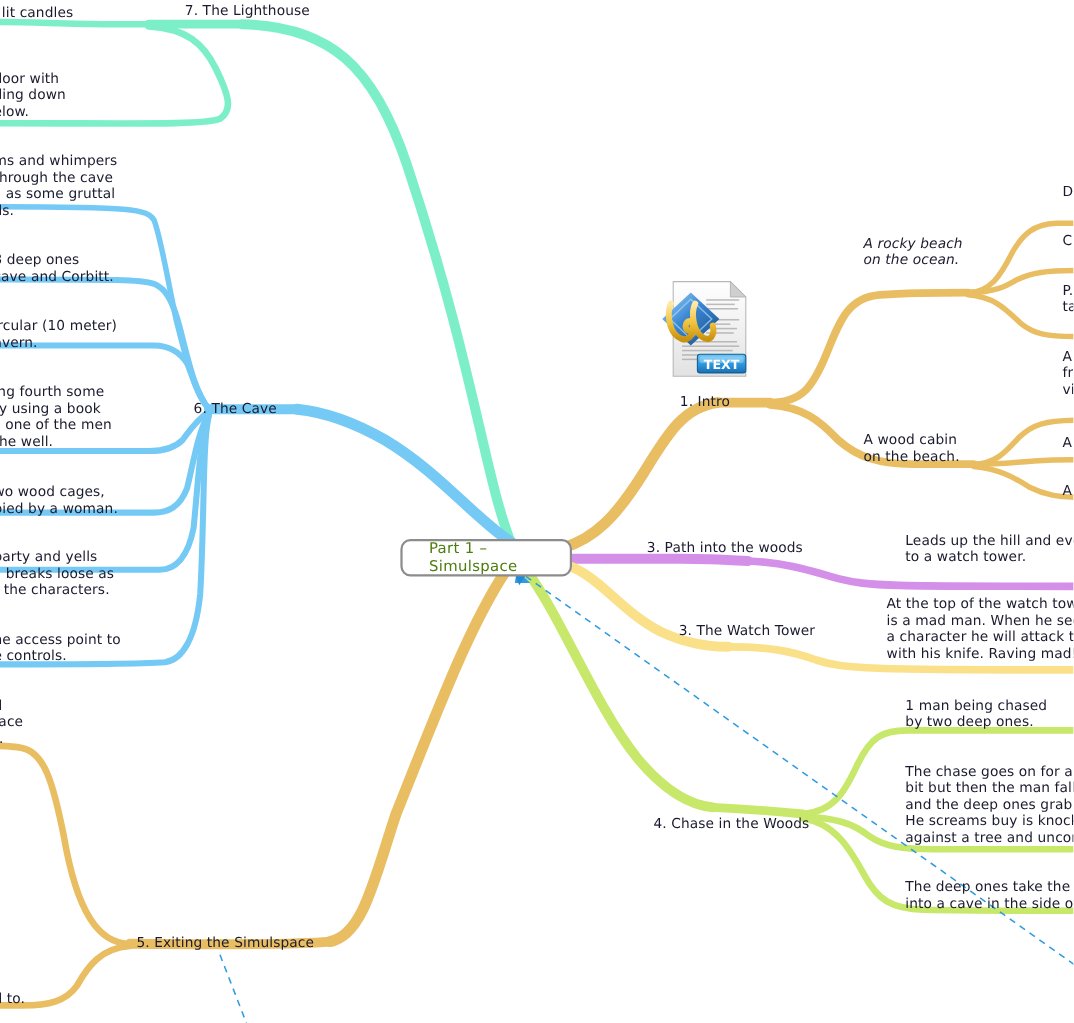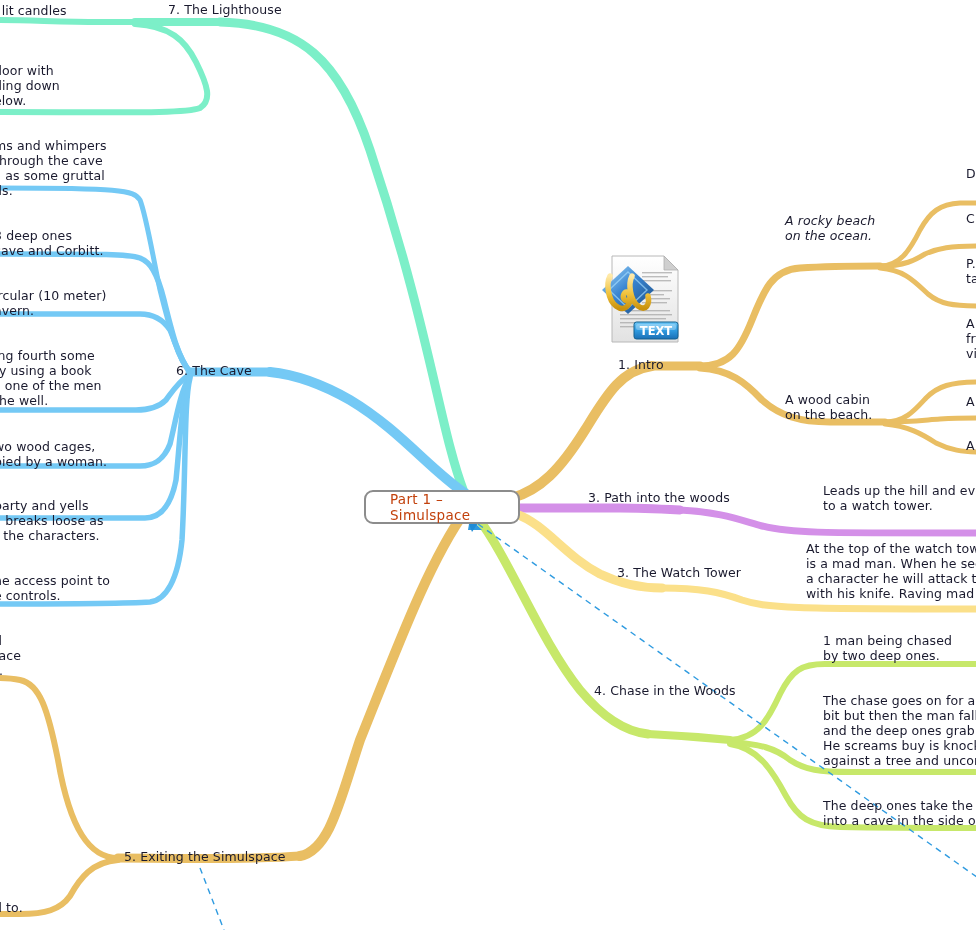--- a/index.html
+++ b/index.html
@@ -43,21 +43,21 @@
     background: #ffffff;
     box-sizing: border-box;
     display: flex;
     align-items: center;
     justify-content: center;
     z-index: 5;
   }
   .root-node span {
     font-family: "DejaVu Sans", sans-serif;
     font-size: 13.5px;
-    color: #c2410c;
+    color: #4d7c0f;
     letter-spacing: 0.3px;
     margin-left: 24px;
   }
   
   .doc-icon {
     position: absolute;
     left: 602px;
     top: 250px;
     width: 84px;
     height: 100px;
@@ -270,21 +270,21 @@
   <div class="node-label" style="left:588px; top:490px;">3. Path into the woods</div>
   <div class="node-label" style="left:823px; top:483px;">Leads up the hill and ever
 to a watch tower.</div>
 
   <div class="node-label" style="left:590px; top:565px;margin-left:27px;">3. The Watch Tower</div>
   <div class="node-label" style="left:806px; top:541px;">At the top of the watch towe
 is a mad man. When he sees
 a character he will attack the
 with his knife. Raving mad!</div>
 
-  <div class="node-label" style="left:594px; top:683px;">4. Chase in the Woods</div>
+  <div class="node-label" style="left:594px; top:741px;">4. Chase in the Woods</div>
   <div class="node-label" style="left:823px; top:633px;">1 man being chased
 by two deep ones.</div>
   <div class="node-label" style="left:823px; top:693px;">The chase goes on for a
 bit but then the man falls
 and the deep ones grab hi
 He screams buy is knocke
 against a tree and uncons</div>
   <div class="node-label" style="left:823px; top:798px;">The deep ones take the m
 into a cave in the side of t</div>
 

